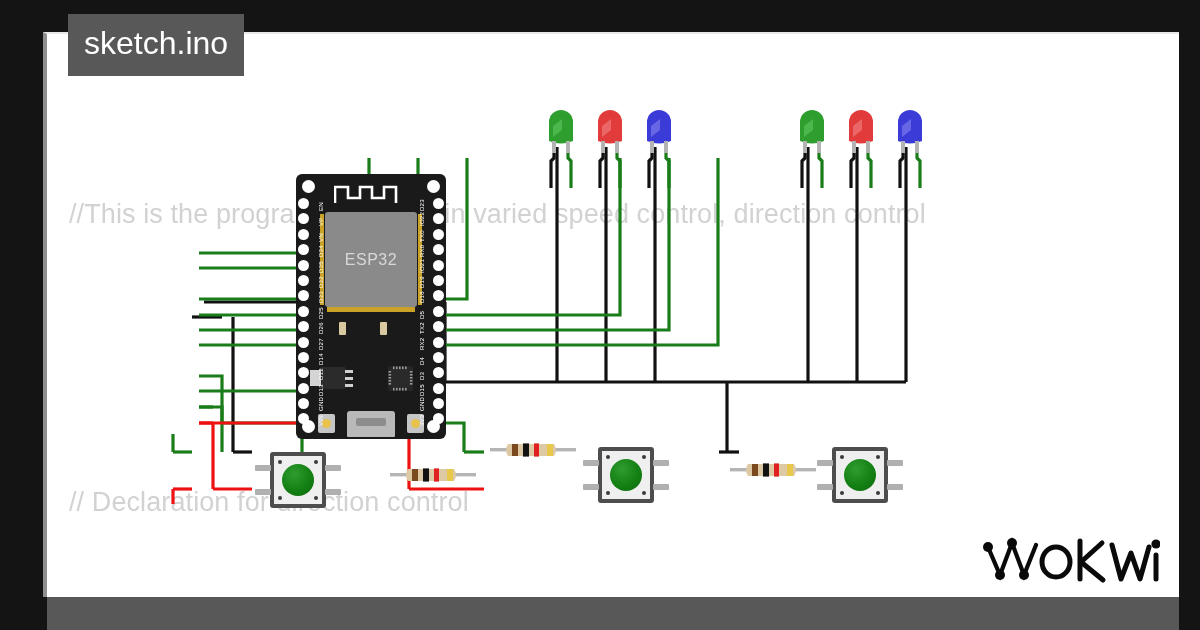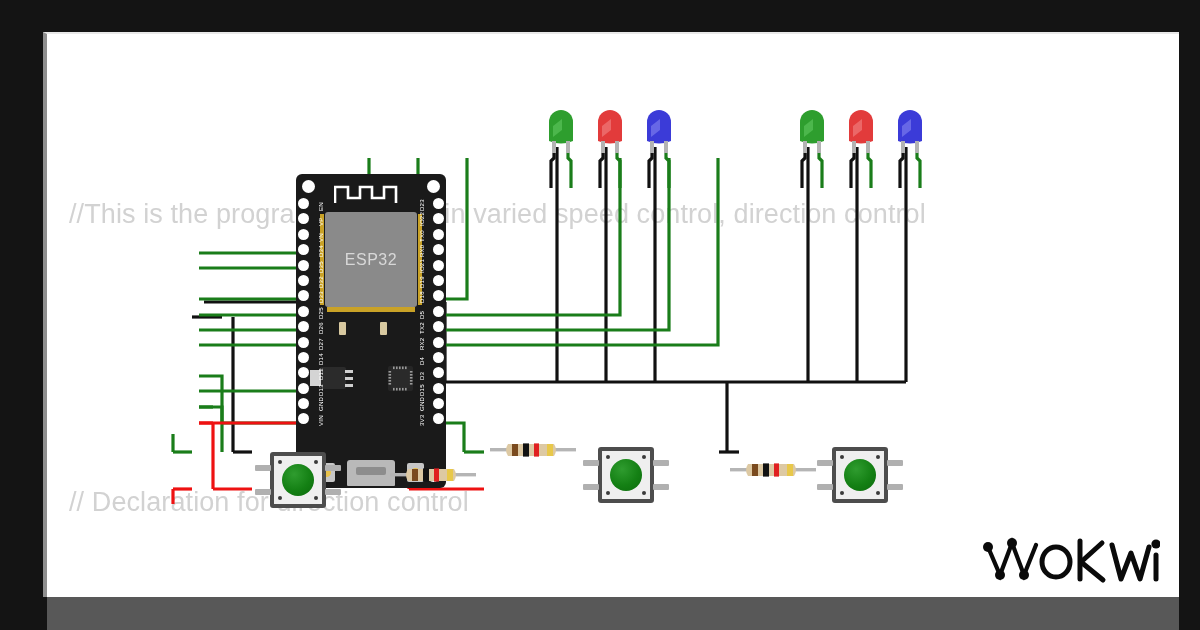--- a/index.html
+++ b/index.html
@@ -69,21 +69,21 @@
   
   .circuit { position: absolute; inset: 0; z-index: 20; }
 
   
   .wire-svg { position: absolute; left: 0; top: 0; overflow: visible; }
 
   
   .esp32 {
     position: absolute;
     left: 296px; top: 174px;
-    width: 150px; height: 314px;
+    width: 150px; height: 265px;
     background: #1a1a1a;
     border-radius: 6px;
     z-index: 25;
   }
   .esp-antenna {
     position: absolute; left: 38px; top: 8px; width: 74px; height: 22px;
   }
   .esp-chip {
     position: absolute; left: 29px; top: 38px;
     width: 92px; height: 95px;
@@ -576,20 +576,23 @@
     <svg width="86" height="20" viewBox="0 0 86 20">
       <rect x="0" y="8" width="86" height="3.4" fill="#b5b5b5"></rect>
       <path d="M18 4 Q14 10 18 16 L64 16 Q68 10 64 4 Z" fill="#ddc9a3"></path>
       <rect x="22" y="4" width="6" height="12" fill="#7a4a1e"></rect>
       <rect x="33" y="3.4" width="6" height="13.2" fill="#121212"></rect>
       <rect x="44" y="3.4" width="5" height="13.2" fill="#e02020"></rect>
       <rect x="57" y="4" width="6" height="12" fill="#e8c84a"></rect>
     </svg>
   </div>
 
+  <div class="file-tab">
+    <span>sketch.ino</span>
+  </div>
 
   <div class="wokwi-logo">
     <svg width="180" height="62" viewBox="0 0 180 62">
       <g stroke="#0a0a0a" stroke-width="4.2" fill="none" stroke-linecap="round">
         <path d="M8 18 L20 46 L32 14 L44 46 L56 16"></path>
       </g>
       <g fill="#0a0a0a">
         <circle cx="8" cy="18" r="5"></circle>
         <circle cx="20" cy="46" r="5"></circle>
         <circle cx="32" cy="14" r="5"></circle>

